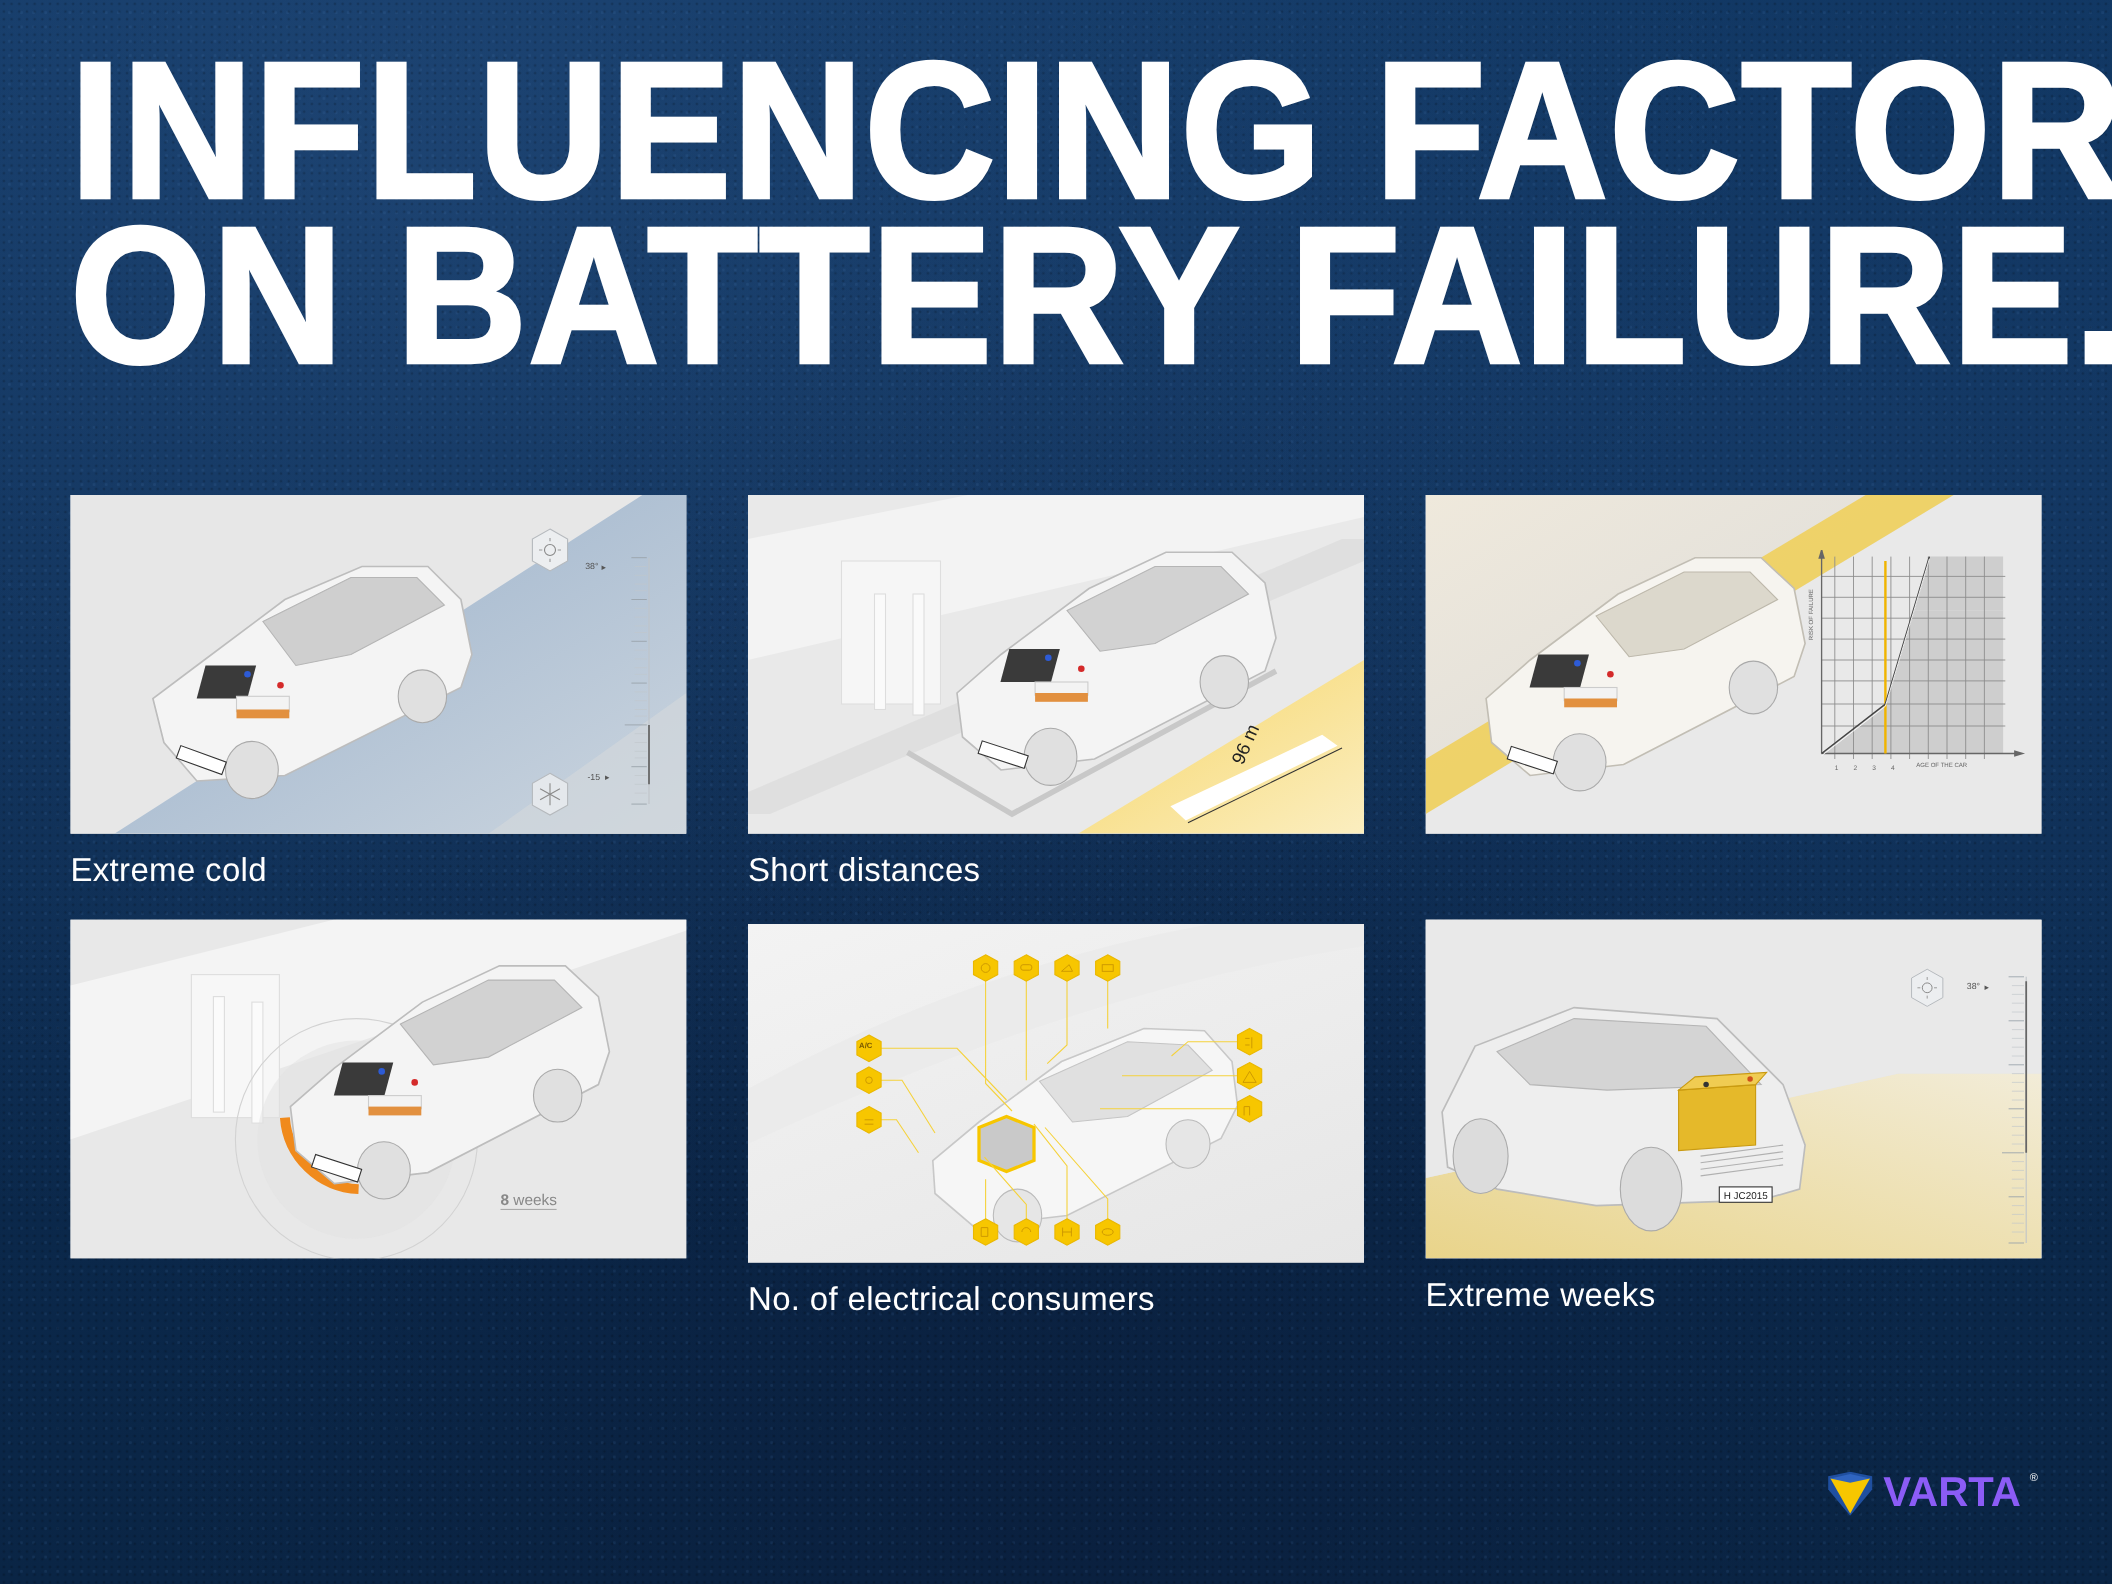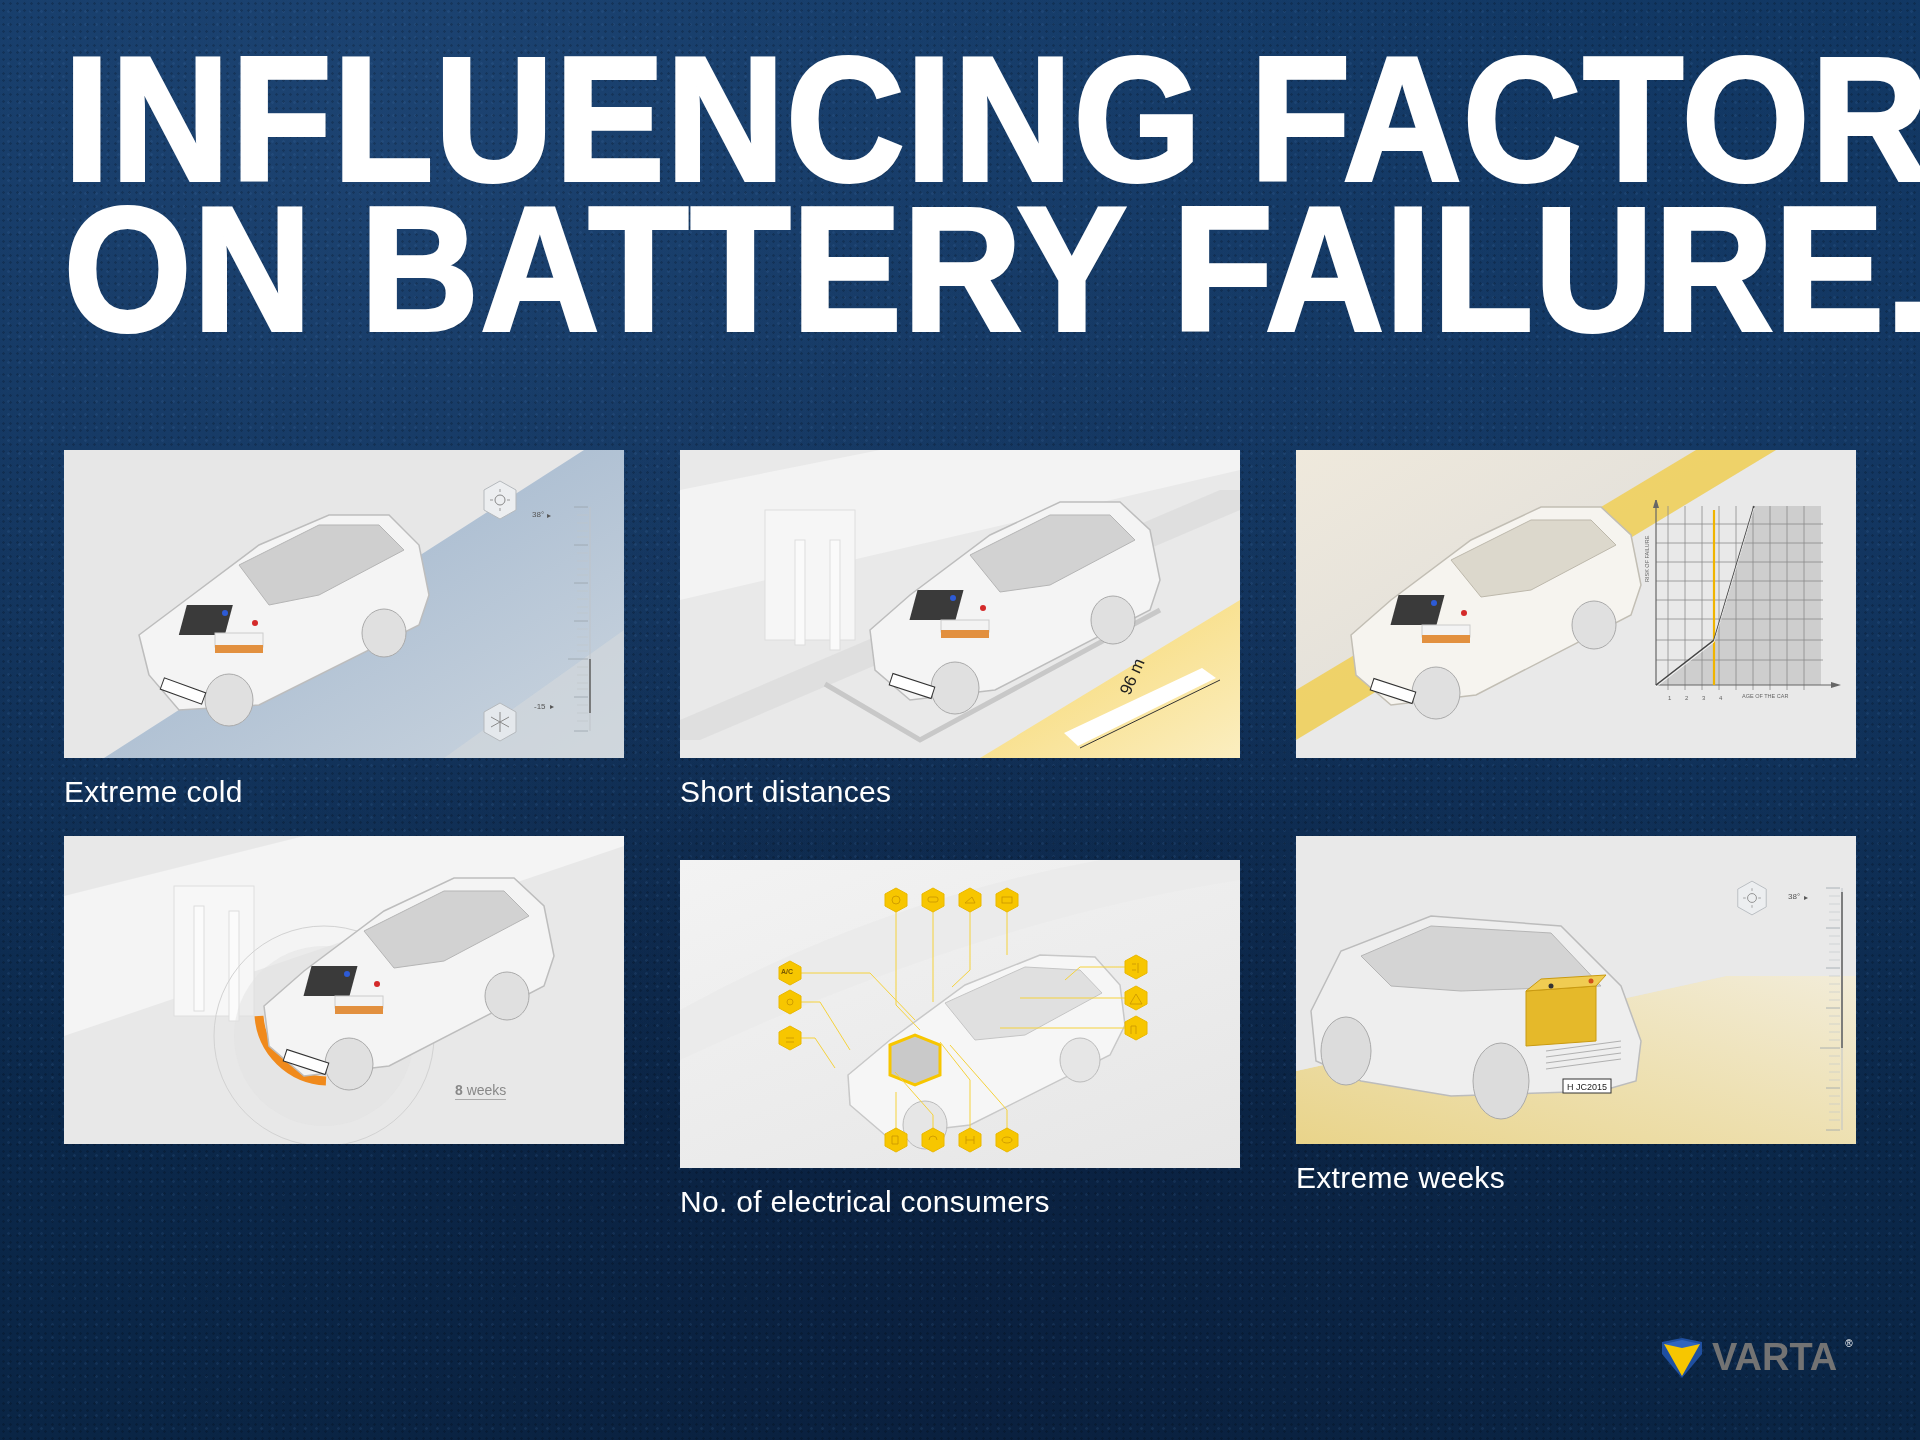--- a/index.html
+++ b/index.html
@@ -56,21 +56,21 @@
   .scale-label { position: absolute; font-size: 8px; color: #555; font-family: "Liberation Sans", sans-serif; }
   .hex-icon { position: absolute; }
   .badge-label {
     position: absolute;
     font-family: "Liberation Sans", sans-serif;
   }
   .logo {
     position: absolute; left: 1660px; top: 1336px; display: flex; align-items: center; gap: 8px;
   }
   .logo-text {
-    color: #737373; font-weight: bold; font-size: 38px; letter-spacing: 0px;
+    color: #8b5cf6; font-weight: bold; font-size: 38px; letter-spacing: 0px;
     font-family: "Liberation Sans", sans-serif;
   }
   .logo-reg { color: #fff; font-size: 10px; position: relative; top: -14px; }
 </style>
 </head>
 <body>
 
 <div class="grain"></div>
 
 <h1 class="title">
@@ -308,21 +308,21 @@
         <circle cx="128" cy="128" r="3" fill="#d42a2a"></circle>
       </svg>
     </div>
     <div class="badge-label" style="left:391px;top:246px;font-size:14px;color:#888;border-bottom:1px solid #aaa;padding-bottom:1px;">
       <b>8</b>
       <span>weeks</span>
     </div>
   </div>
 </div>
 
-<div class="card" style="left:680px; top:860px;">
+<div class="card" style="left:680px; top:840px;">
   <div class="panel" style="background:linear-gradient(160deg,#f3f3f3,#e6e6e6);">
     <svg width="560" height="308" viewBox="0 0 560 308" style="position:absolute;left:0;top:0">
       <path d="M0 150 Q 200 40 420 0 L 560 0 L 560 20 Q 300 60 0 200 Z" fill="#ebebeb"></path>
 
       <g transform="translate(160,75)">
         <path d="M10 170 L8 140 L50 105 L125 50 L200 20 L255 22 L280 50 L285 90 L270 120 L130 190 L45 200 Z" fill="#f6f6f6" stroke="#c8c8c8" stroke-width="1.5"></path>
         <path d="M105 68 L185 32 L240 35 L262 58 L185 100 L135 105 Z" fill="#e0e0e0" stroke="#c5c5c5"></path>
         <ellipse cx="85" cy="190" rx="22" ry="24" fill="#e6e6e6" stroke="#bbb"></ellipse>
         <ellipse cx="240" cy="125" rx="20" ry="22" fill="#e6e6e6" stroke="#bbb"></ellipse>
         <polygon points="50,110 75,100 100,110 100,140 75,150 50,140" fill="#c9c9c9" stroke="#f7c600" stroke-width="3"></polygon>

